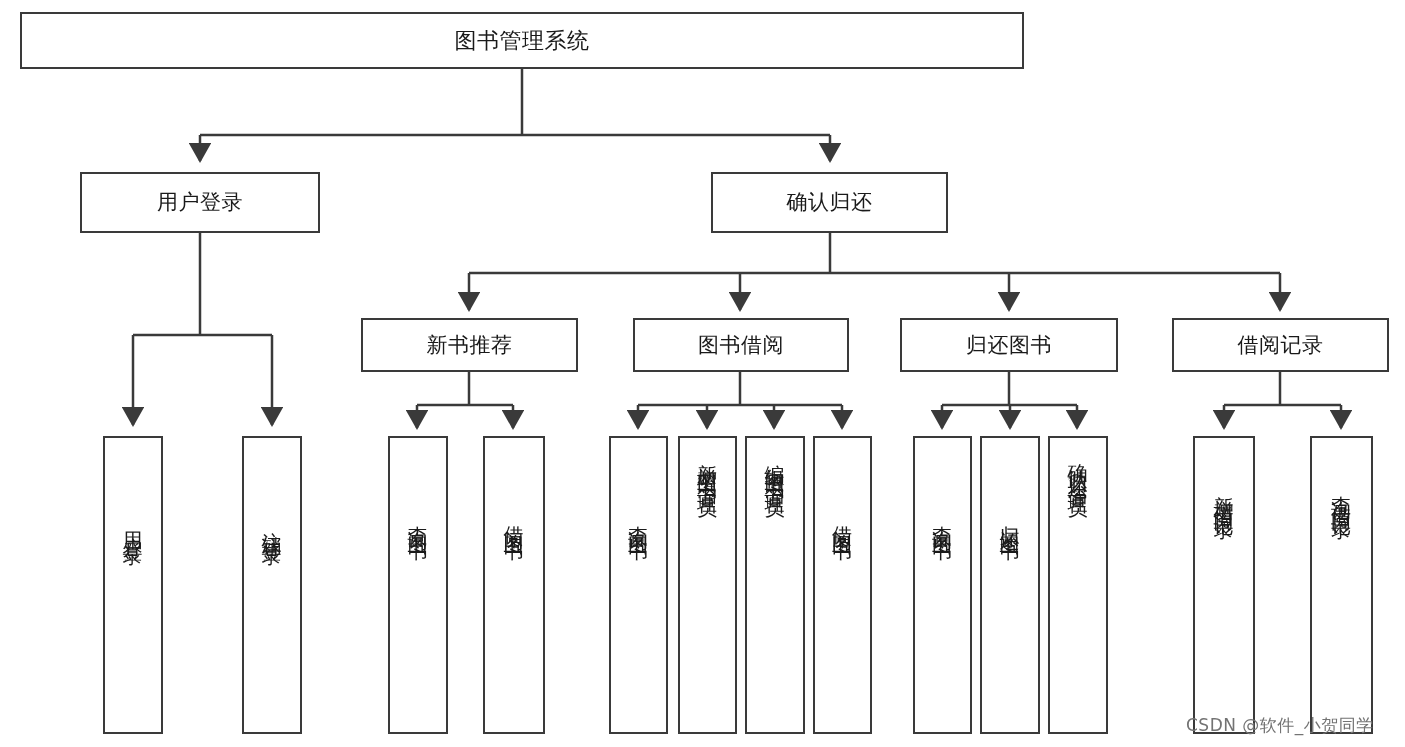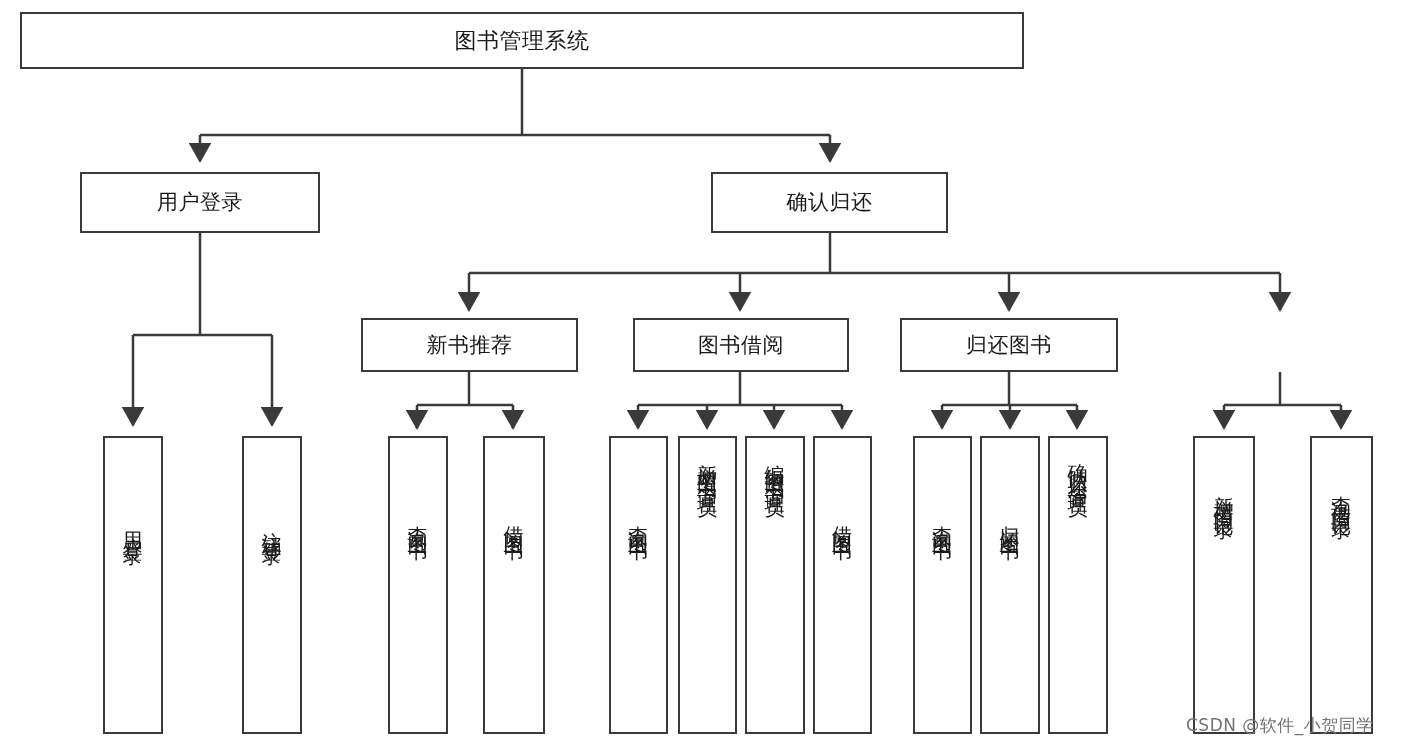--- a/index.html
+++ b/index.html
@@ -146,20 +146,23 @@
 
   <div class="node horiz" style="left:361px; top:318px; width:217px; height:54px;">
     <span class="label">新书推荐</span>
   </div>
   <div class="node horiz" style="left:633px; top:318px; width:216px; height:54px;">
     <span class="label">图书借阅</span>
   </div>
   <div class="node horiz" style="left:900px; top:318px; width:218px; height:54px;">
     <span class="label">归还图书</span>
   </div>
+  <div class="node horiz" style="left:1172px; top:318px; width:217px; height:54px;">
+    <span class="label">借阅记录</span>
+  </div>
 
   <div class="node leaf" style="left:103px; top:436px; width:60px; height:298px; padding-top:78px;">
     <span class="label">用户登录</span>
   </div>
   <div class="node leaf" style="left:242px; top:436px; width:60px; height:298px; padding-top:78px;">
     <span class="label">注销登录</span>
   </div>
 
   <div class="node leaf" style="left:388px; top:436px; width:60px; height:298px; padding-top:72px;">
     <span class="label">查询图书</span>

